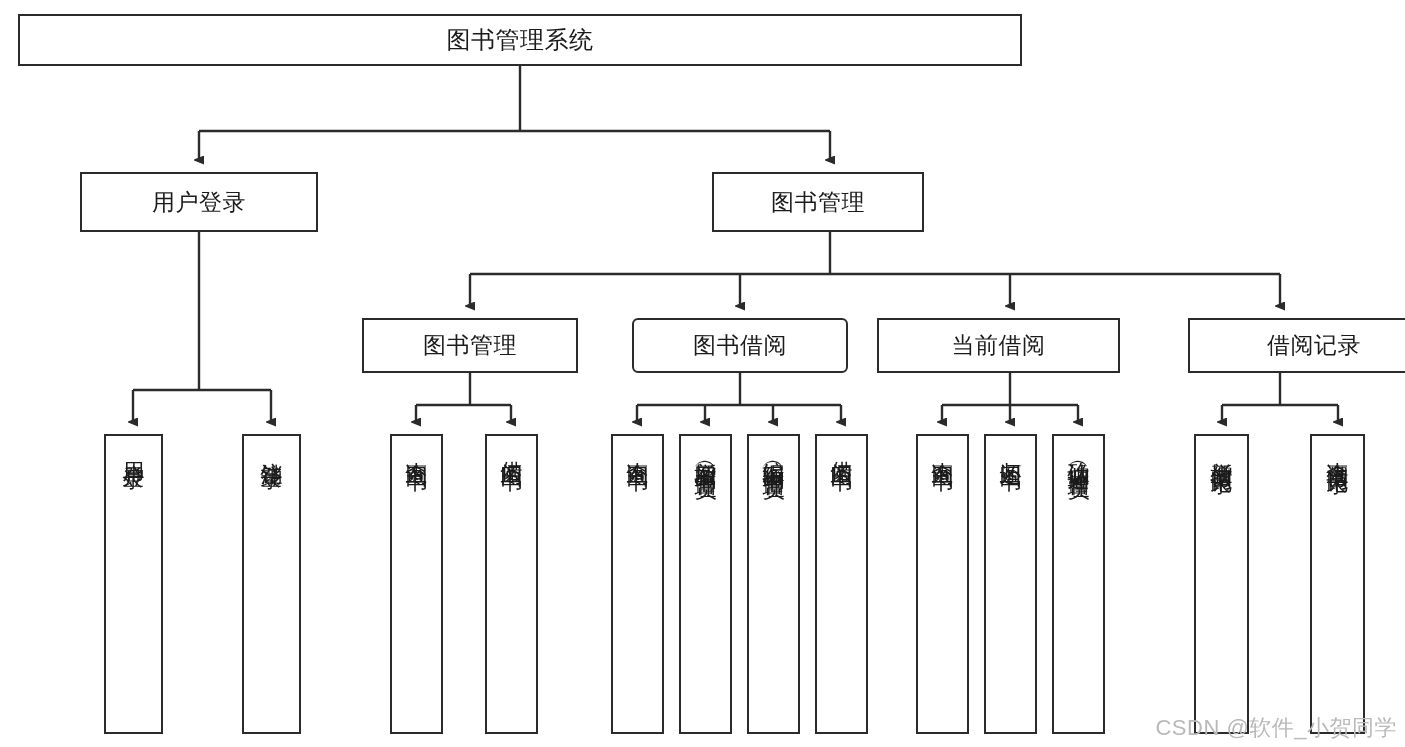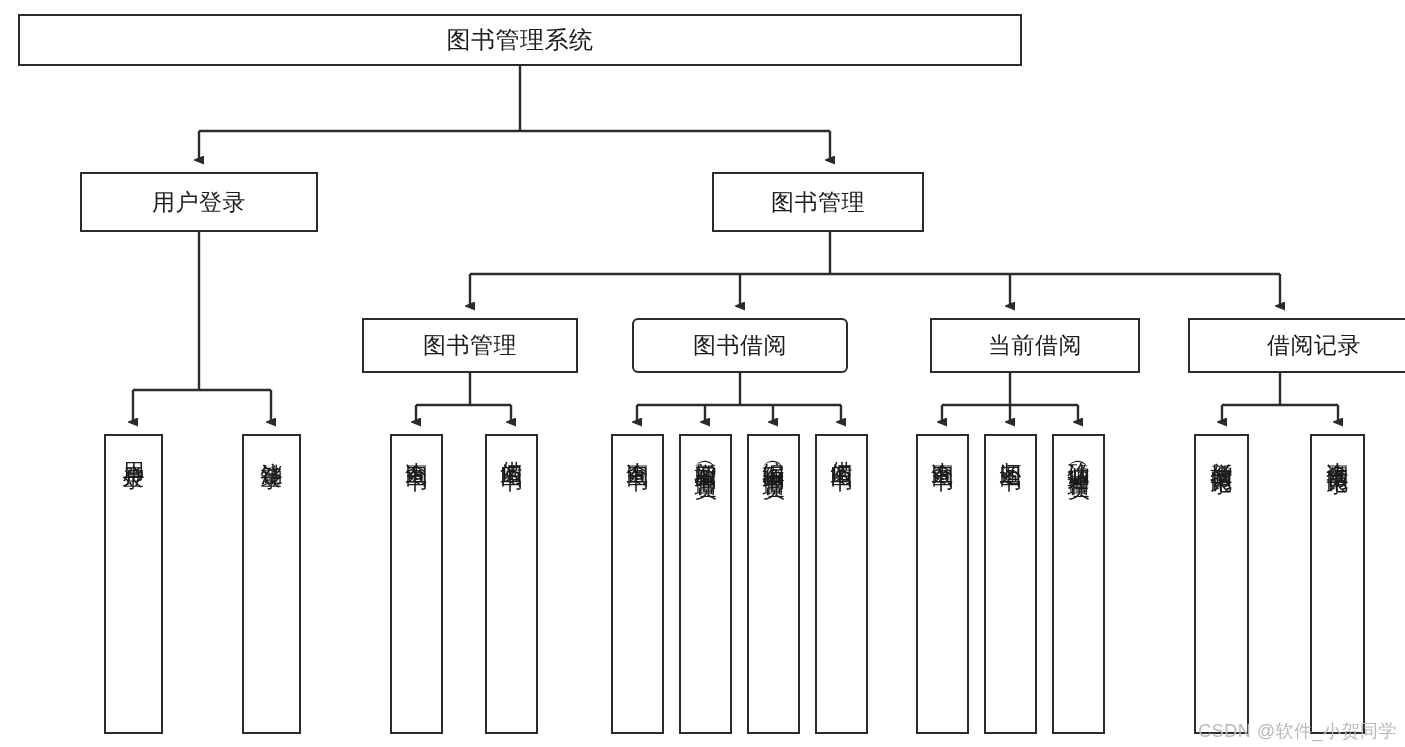--- a/index.html
+++ b/index.html
@@ -59,21 +59,21 @@
     font-size: 22px;
     line-height: 1.18;
     letter-spacing: 2.5px;
     white-space: nowrap;
     display: block;
   }
   .watermark {
     position: absolute;
     right: 8px;
     bottom: 4px;
-    font-size: 18px;
+    font-size: 22px;
     color: #b9b9b9;
     letter-spacing: 0.5px;
     white-space: nowrap;
     user-select: none;
   }
 </style>
 </head>
 <body>
 
 <div id="canvas">
@@ -141,21 +141,21 @@
   </div>
 
   <div class="node lvl3" style="left:362px; top:318px; width:216px; height:55px;">
     <span class="label">图书管理</span>
   </div>
 
   <div class="node lvl3" style="left:632px; top:318px; width:216px; height:55px;border-radius:6px;">
     <span class="label">图书借阅</span>
   </div>
 
-  <div class="node lvl3" style="left:930px; top:318px; width:210px; height:55px;">
+  <div class="node lvl3" style="left:877px; top:318px; width:243px; height:55px;">
     <span class="label">当前借阅</span>
   </div>
 
   <div class="node lvl3" style="left:1172px; top:318px; width:252px; height:55px;margin-left:16px;">
     <span class="label">借阅记录</span>
   </div>
 
   <div class="node leaf" style="left:104px; top:434px; width:59px; height:300px;">
     <span class="label">用户登录</span>
   </div>

